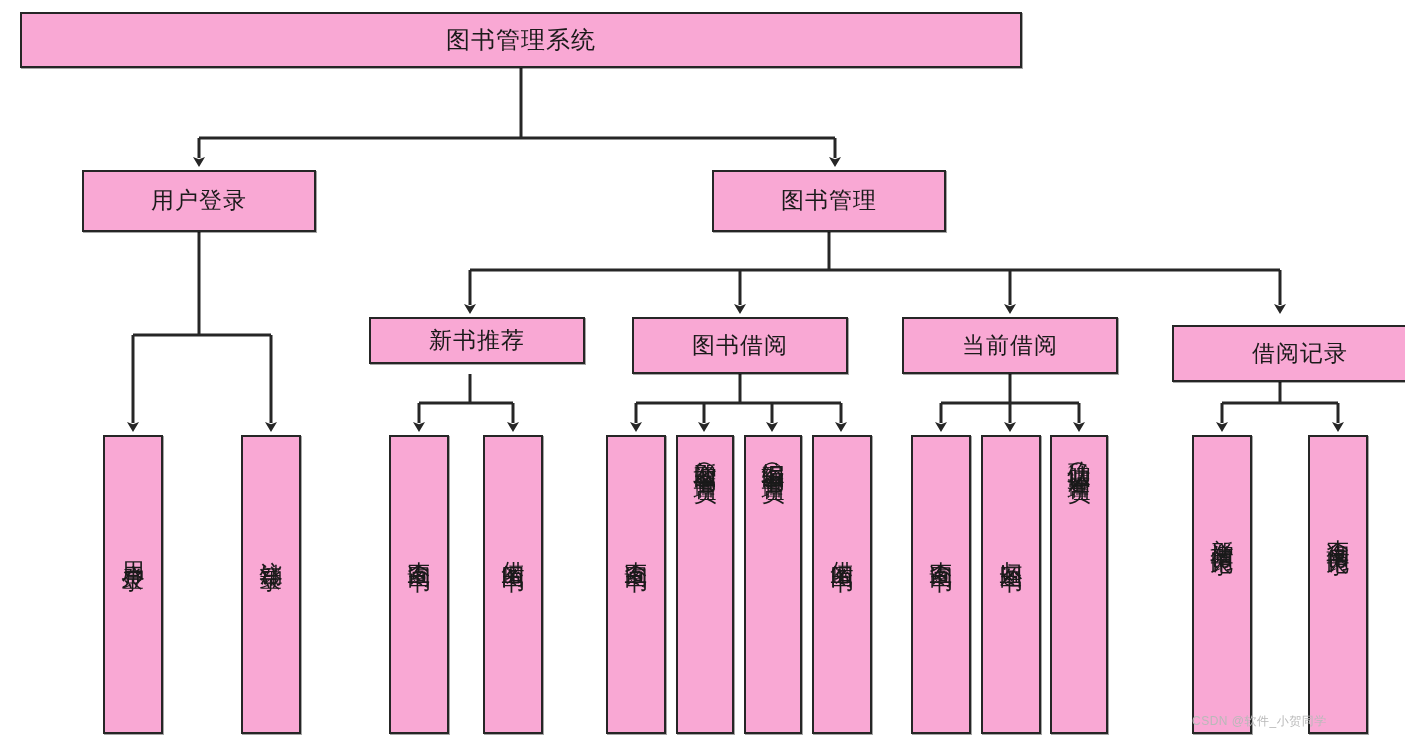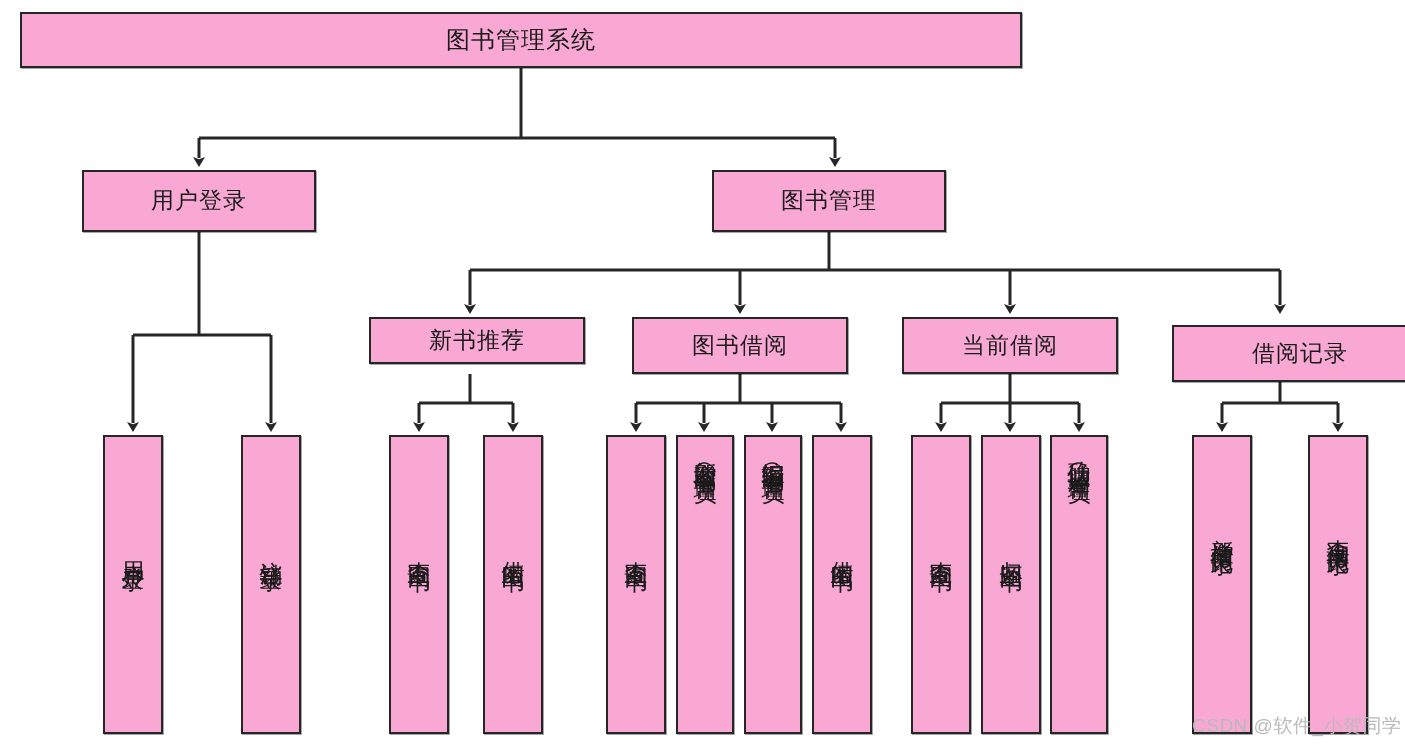--- a/index.html
+++ b/index.html
@@ -64,21 +64,21 @@
   .node.vert.mid .label {
     margin-top: 78px;
   }
   .node.vert.mid2 .label {
     margin-top: 100px;
   }
   .watermark {
     position: absolute;
     left: 1192px;
     top: 713px;
-    font-size: 19px;
+    font-size: 12px;
     color: #b9b9b9;
     white-space: nowrap;
     letter-spacing: 0.5px;
   }
 </style>
 </head>
 <body>
 
 <div id="canvas">
 

